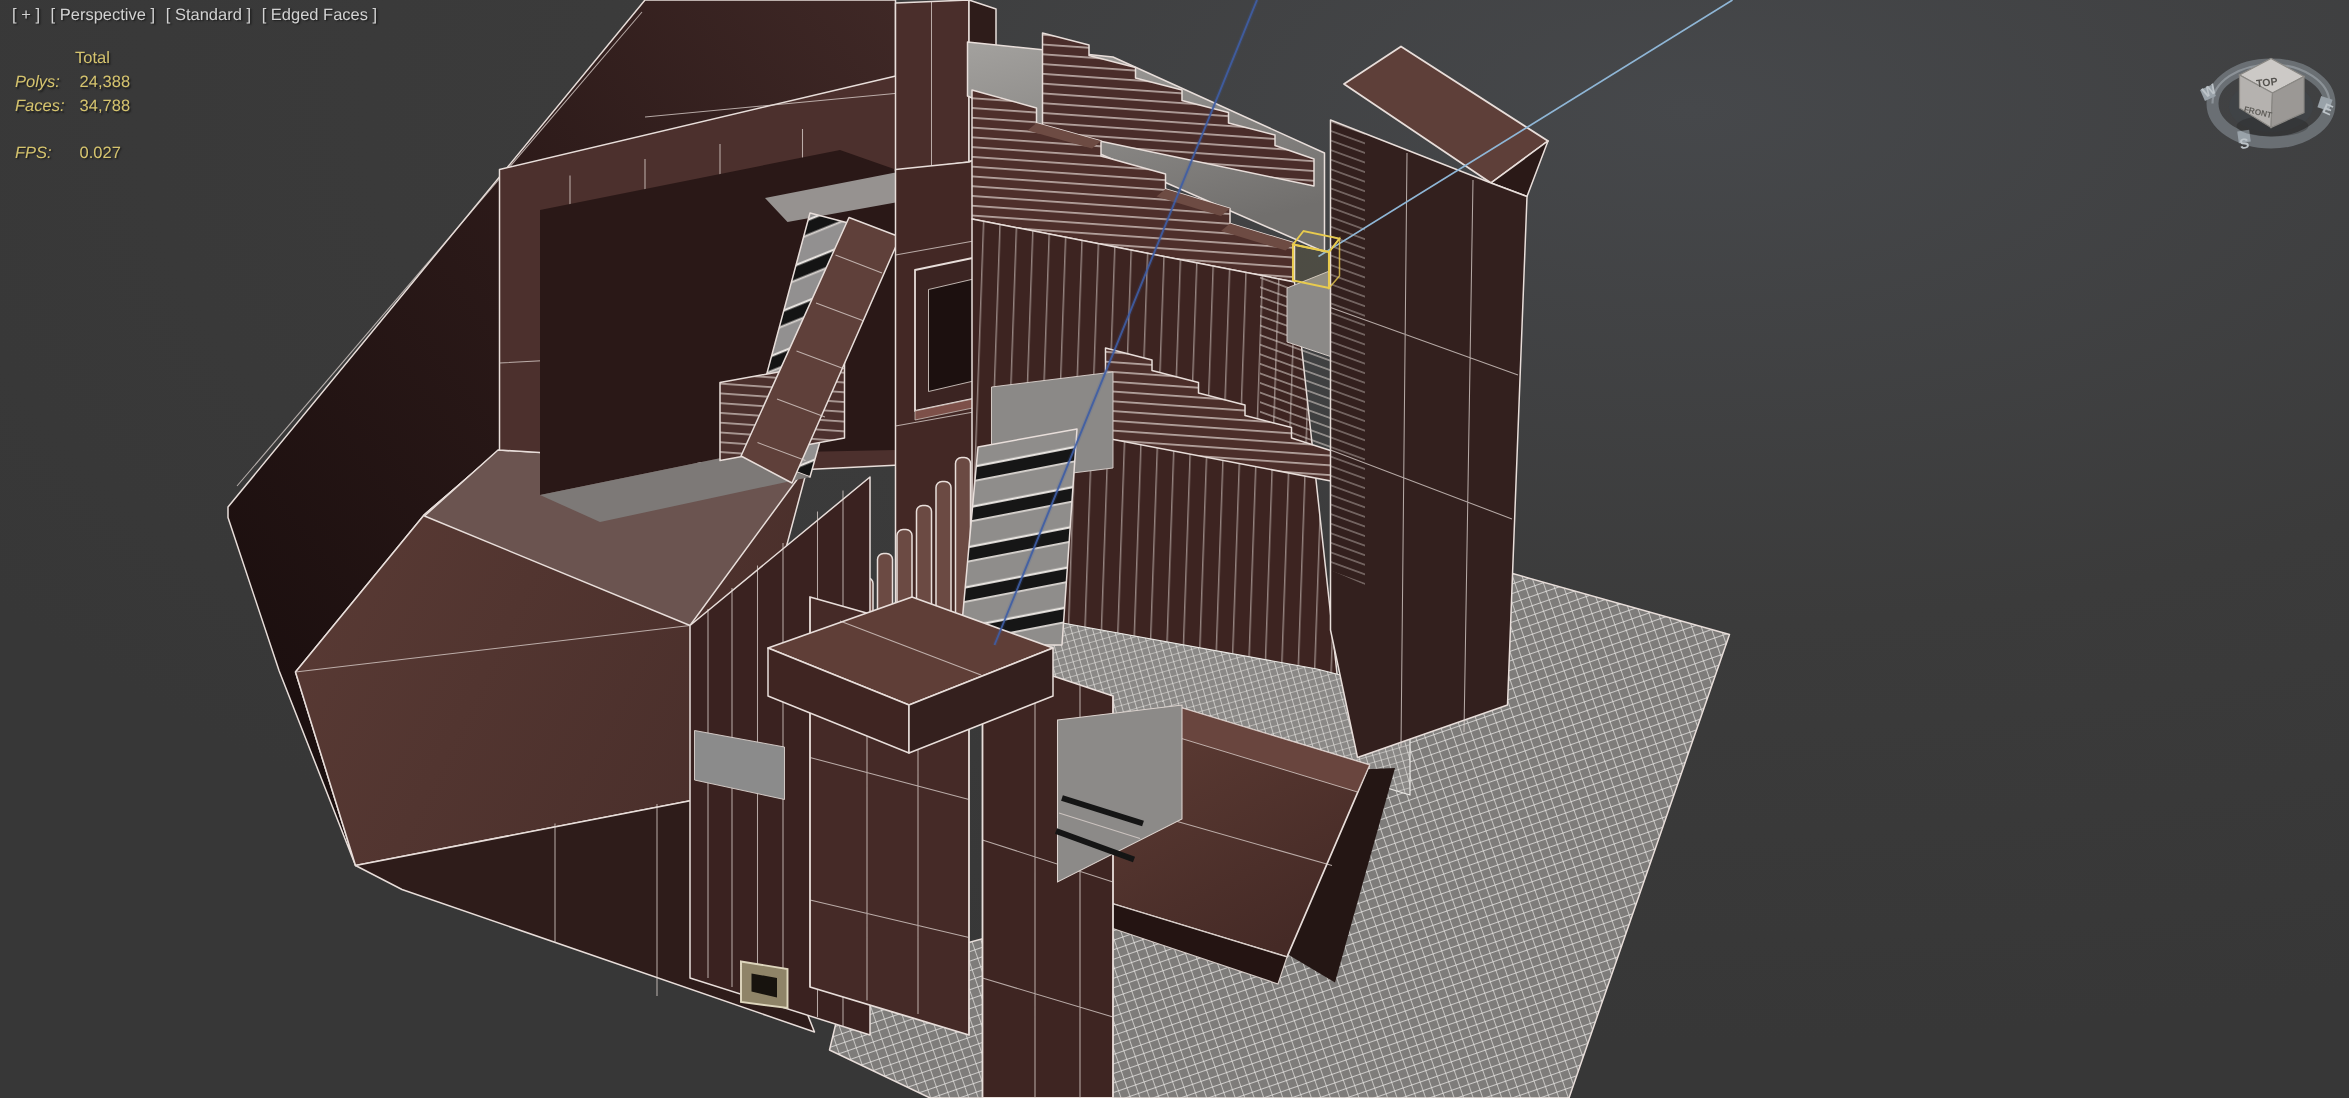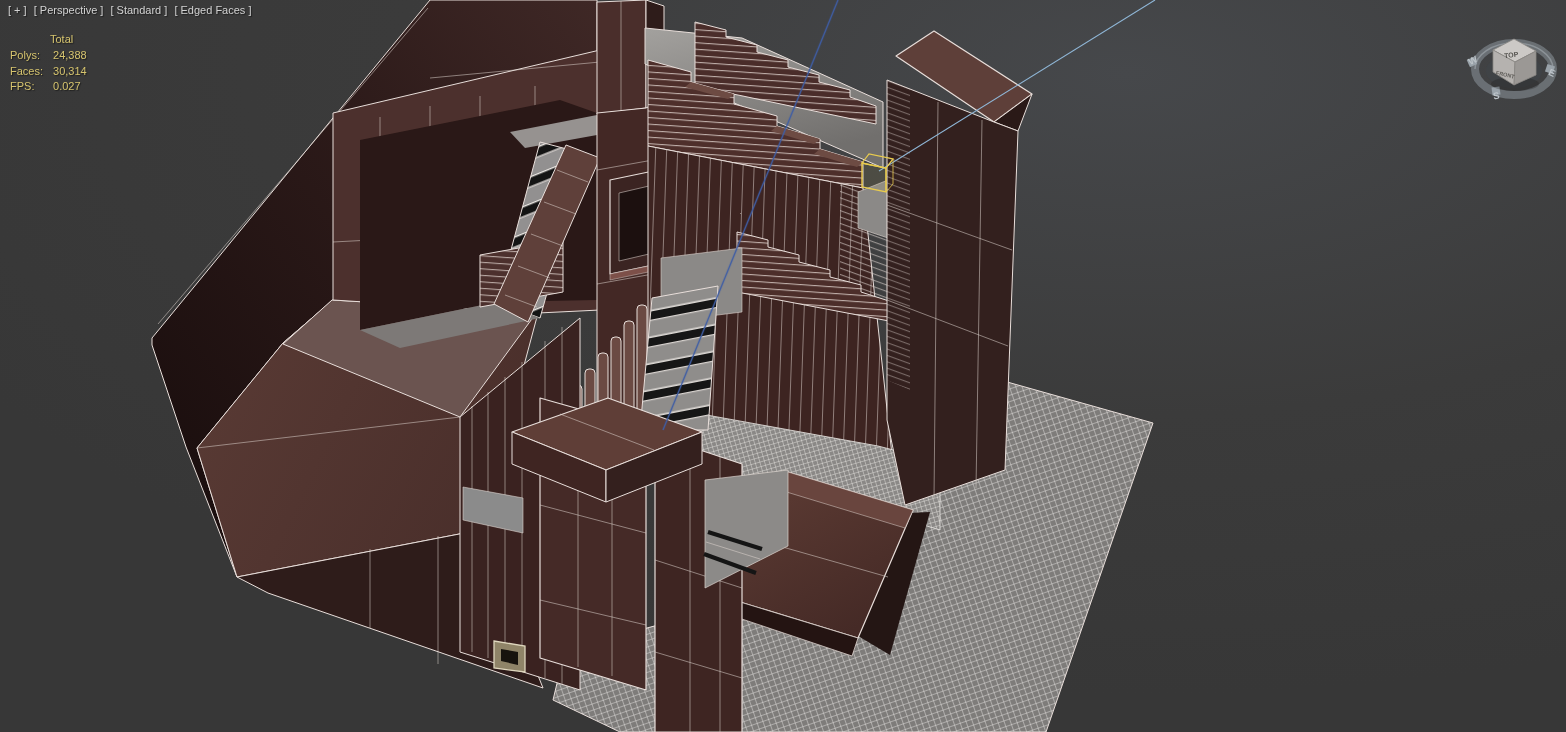--- a/index.html
+++ b/index.html
@@ -7,21 +7,21 @@
   .viewport{position:relative;width:1566px;height:732px;border-radius:16px;}
   .scene-svg{position:absolute;left:0;top:0;}
   .w{stroke:#e8deda;stroke-width:1;stroke-linejoin:round;}
   .w2{stroke:#e8deda;stroke-width:1.2;stroke-linejoin:round;}
   .t{stroke:#e0d6d1;stroke-width:.7;fill:none;opacity:.75;}
   .vp-menus{position:absolute;left:8px;top:4px;font-size:11px;color:#d2d2d2;
     text-shadow:1px 1px 1px #1e1e1e;white-space:nowrap;}
   .vp-menus span{margin-right:4px;cursor:pointer;}
   .stats{position:absolute;left:0;top:0;font-size:11px;color:#d6c46e;text-shadow:1px 1px 1px #1e1e1e;}
   .srow{position:absolute;left:10px;white-space:nowrap;}
-  .srow .lbl{display:inline-block;width:40px;}
+  .srow .lbl{display:inline-block;width:40px;font-style:italic;}
   .viewcube{position:absolute;left:1462px;top:14px;width:104px;height:104px;cursor:pointer;}
   .vc-letter{font-size:9.5px;font-weight:bold;fill:#bcc3c8;}
 </style>
 </head>
 <body>
 
 <div class="viewport">
 
 <svg class="scene-svg" width="1566" height="732" viewBox="0 0 1566 732">
   <defs>
@@ -250,23 +250,23 @@
 </div>
 
 <div class="stats">
   <div class="srow" style="top:33px"><span class="lbl"></span><span>Total</span></div>
   <div class="srow" style="top:49px">
     <span class="lbl">Polys:</span>
     <span>24,388</span>
   </div>
   <div class="srow" style="top:65px">
     <span class="lbl">Faces:</span>
-    <span>30,314</span>
+    <span>34,788</span>
   </div>
-  <div class="srow" style="top:80px">
+  <div class="srow" style="top:96px">
     <span class="lbl">FPS:</span>
     <span>0.027</span>
   </div>
 </div>
 
 <div class="viewcube">
   <svg width="104" height="104" viewBox="0 0 104 104">
     <ellipse cx="52" cy="55" rx="39" ry="26" fill="none" stroke="#8d969d" stroke-width="8" opacity=".55"></ellipse>
     <ellipse cx="52" cy="57" rx="28" ry="17" fill="#3f444a" opacity=".6"></ellipse>
     <path d="M13,55A39,26 0 0 1 91,55" fill="none" stroke="#adb6bc" stroke-width="1.5" opacity=".5"></path>

